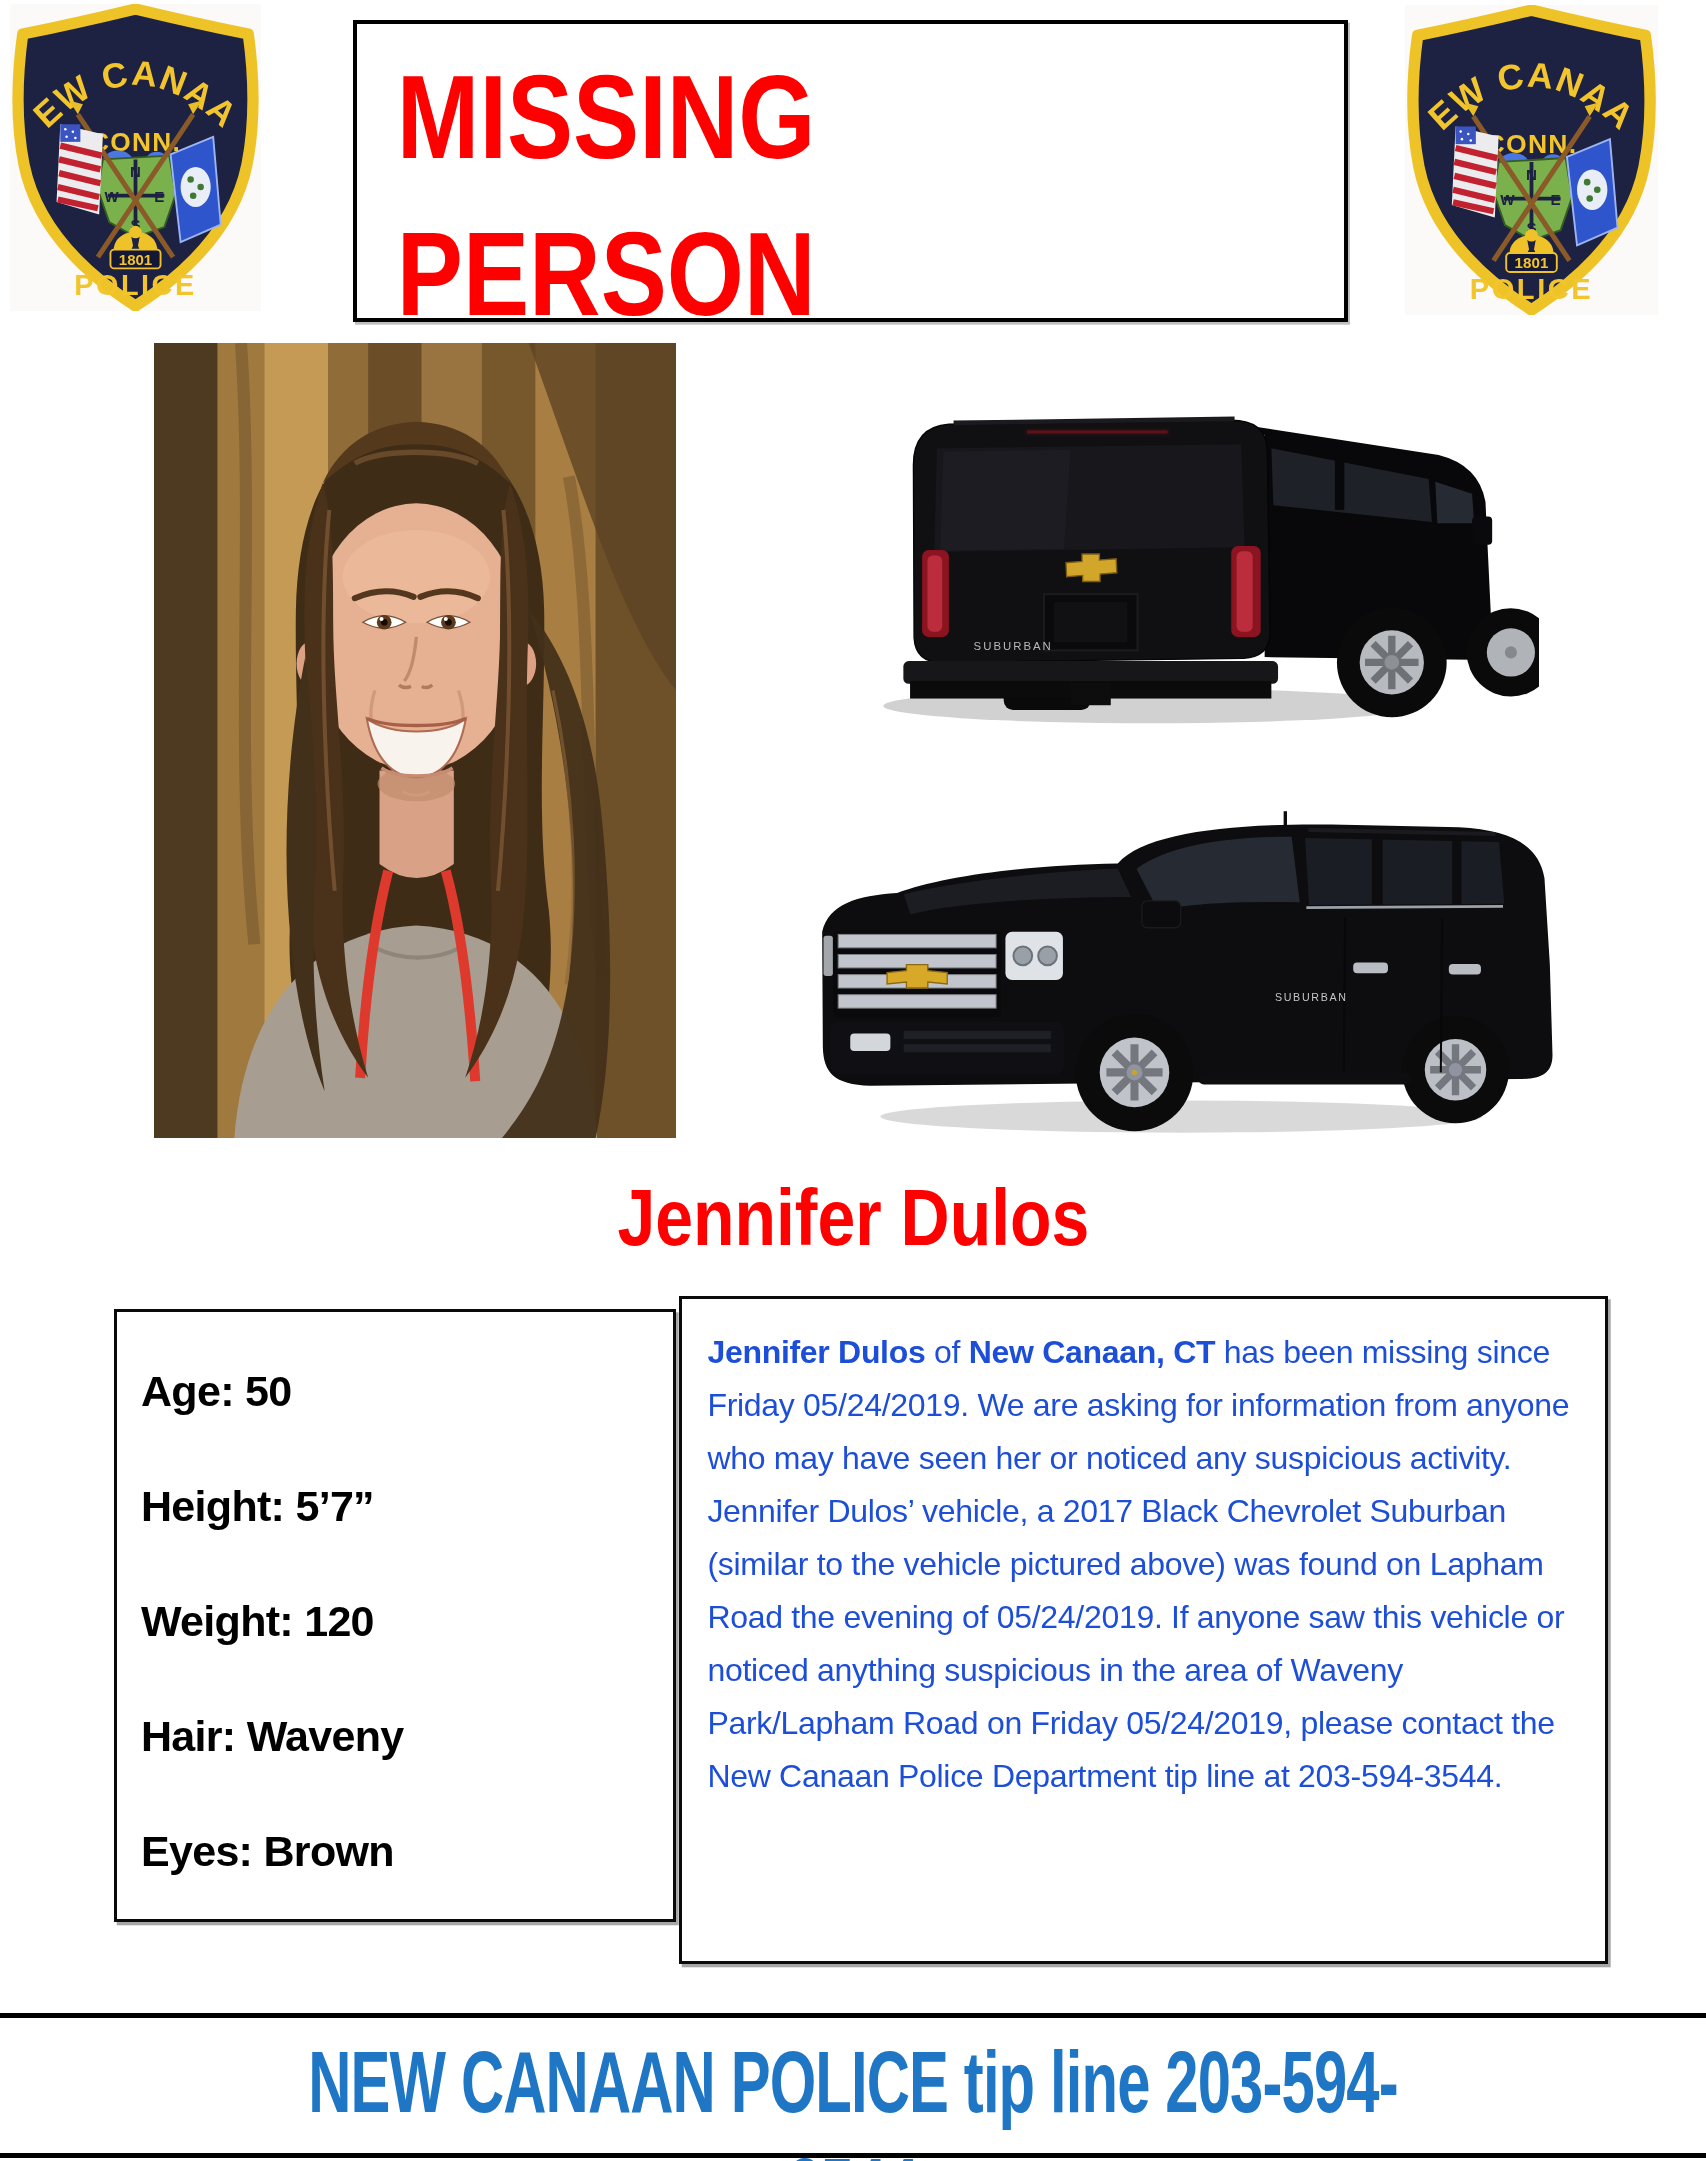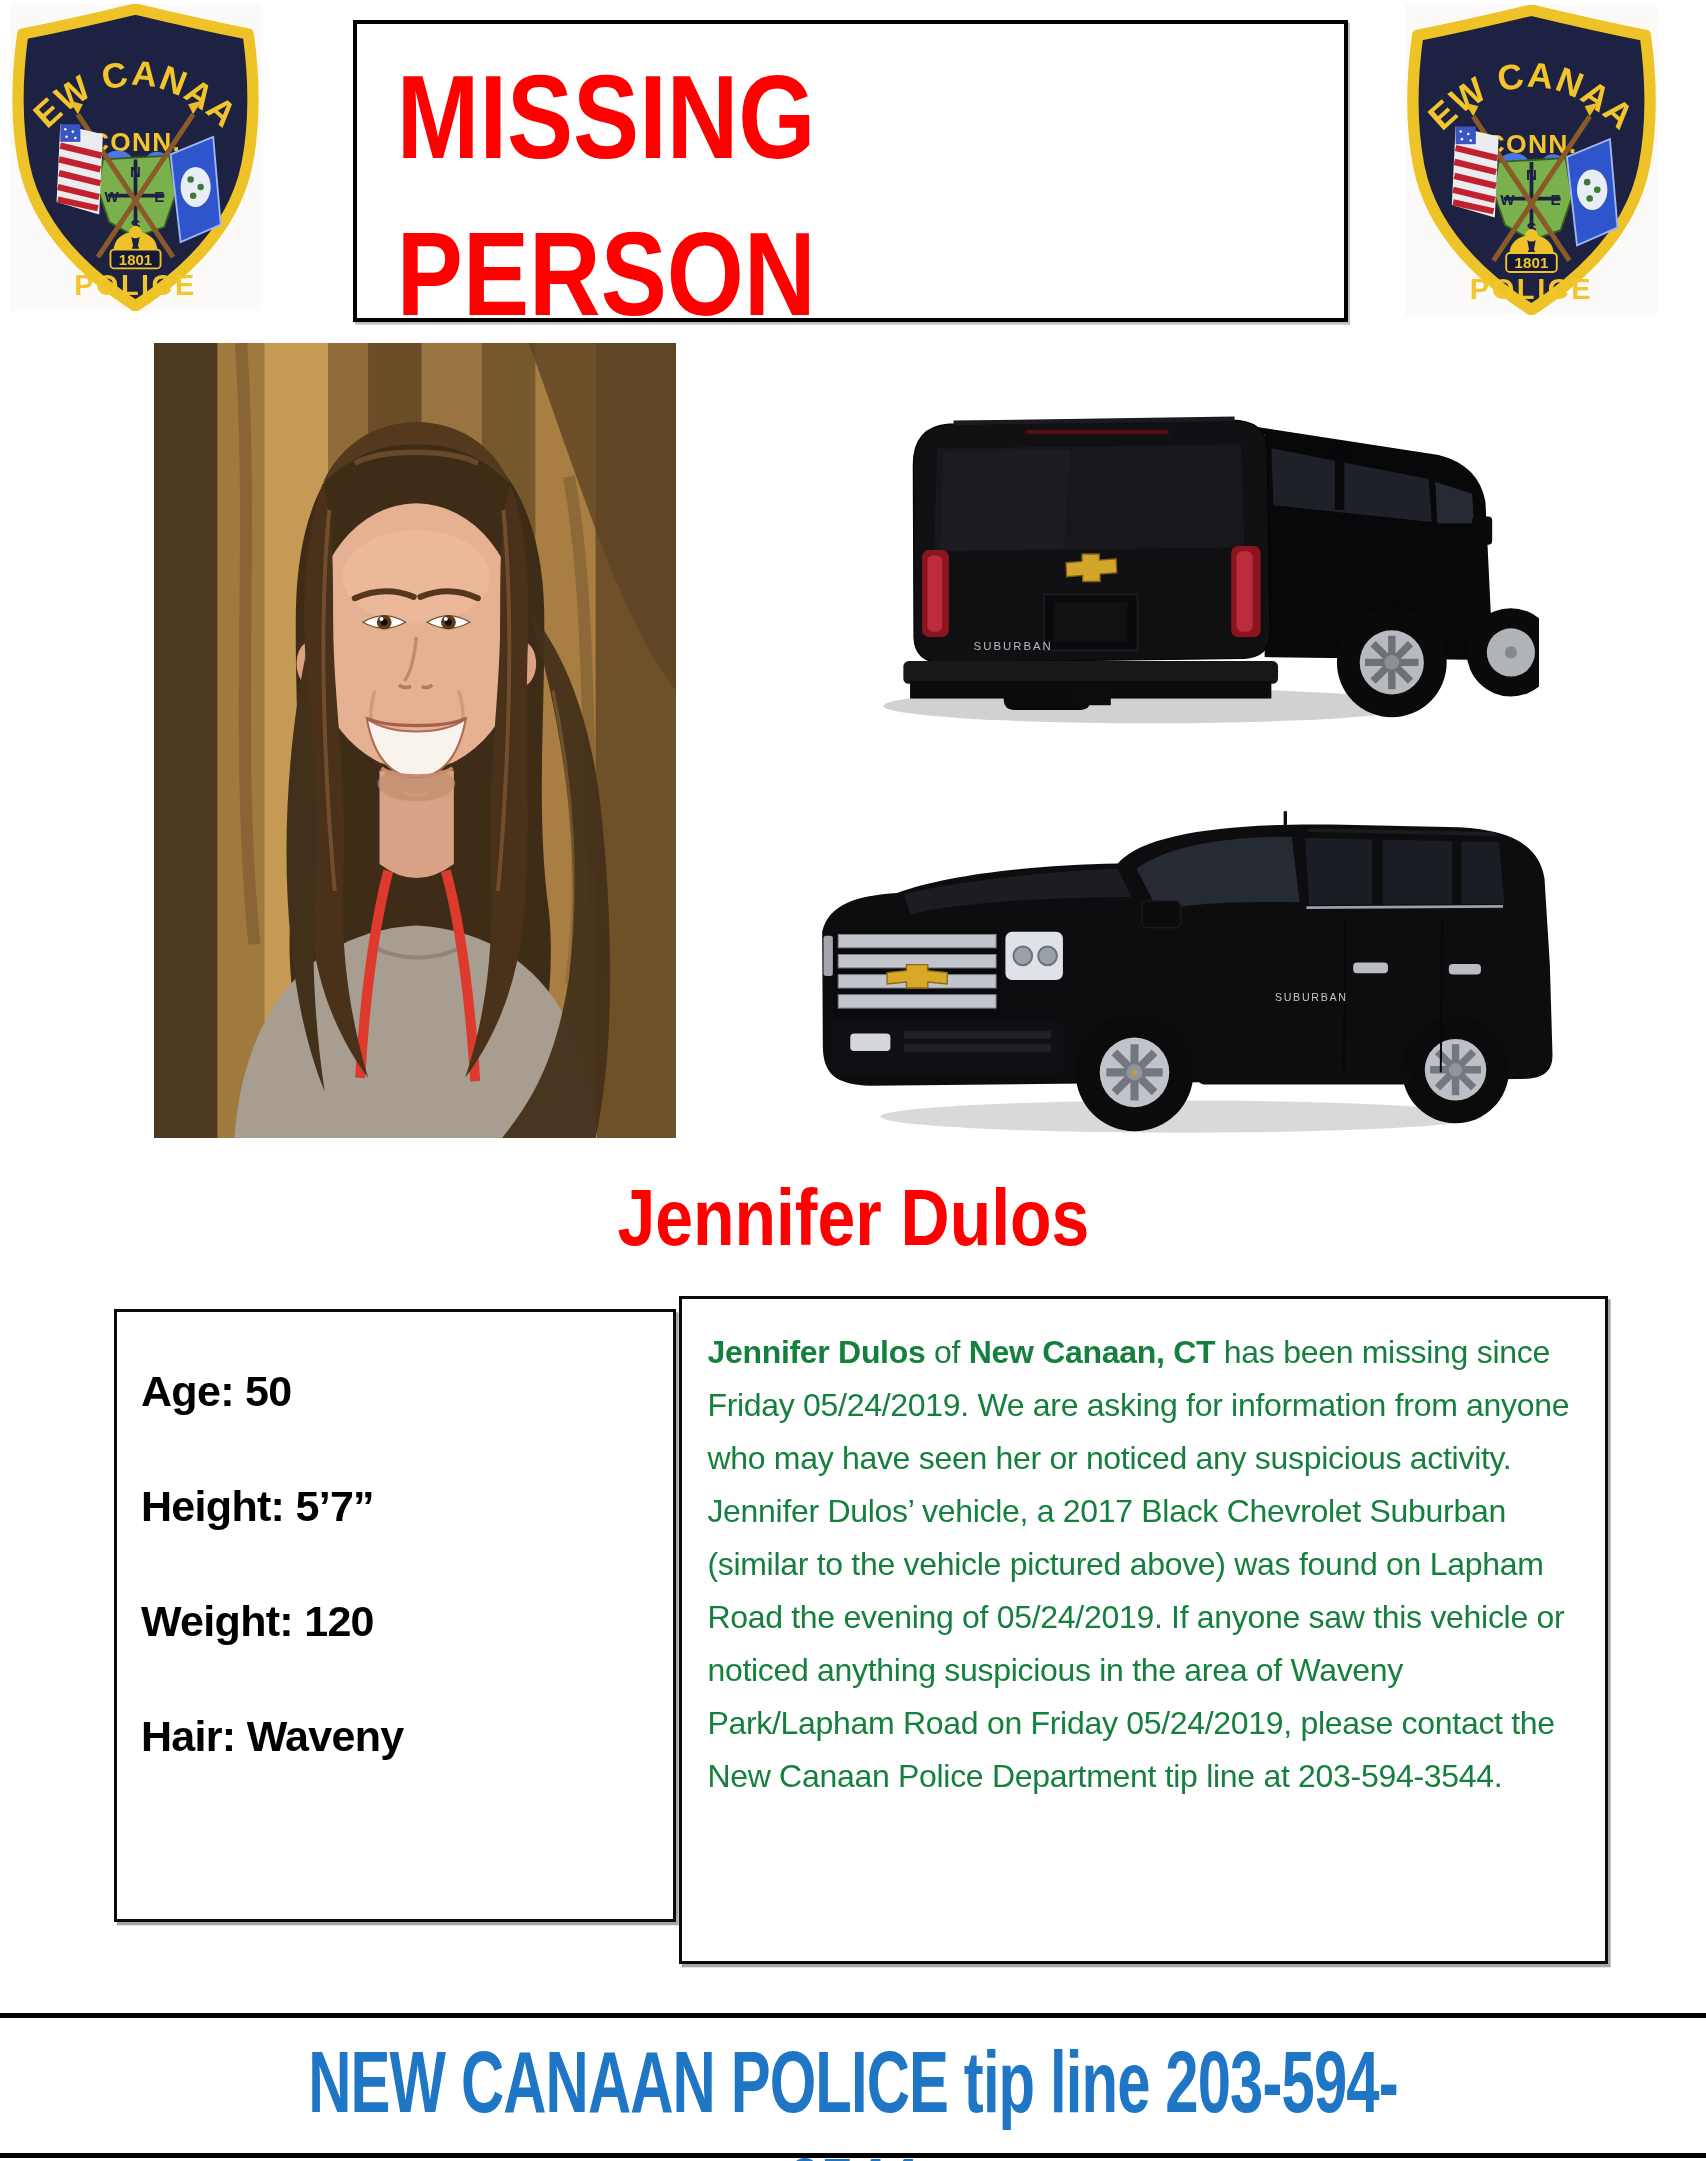--- a/index.html
+++ b/index.html
@@ -34,21 +34,21 @@
   .details-box{left:114px;top:1309px;width:562px;height:613px;border:3.3px solid #0a0a0a;
                box-sizing:border-box;padding:58px 6.7px 0 24px;
                box-shadow:2.7px 3.3px 0 rgba(0,0,0,0.35);}
   .detail-line{font-size:43px;font-weight:bold;color:#000;line-height:1;margin-bottom:72px;
                letter-spacing:-0.7px;}
 
   
   .desc-box{left:679px;top:1296px;width:929px;height:668px;border:3.3px solid #0a0a0a;
             box-sizing:border-box;padding:27px 25.4px 0 25.4px;
             box-shadow:2.7px 3.3px 0 rgba(0,0,0,0.35);}
-  .desc-text{font-size:32px;line-height:53px;color:#15803d;letter-spacing:-0.3px;}
+  .desc-text{font-size:32px;line-height:53px;color:#1d4ed8;letter-spacing:-0.3px;}
   .desc-text b{font-weight:bold;}
 
   
   .rule{left:0;width:1706px;height:4.7px;background:#000;}
   .rule-top{top:2013px;}
   .rule-bottom{top:2153px;}
   .tipline{left:0;top:2028px;width:1706px;height:107px;text-align:center;}
   .tipline>span{display:inline-block;font-size:88px;font-weight:bold;color:#1f76c5;
                 letter-spacing:-1.3px;transform:scaleX(0.68);transform-origin:center;line-height:107px;}
 </style>
@@ -321,20 +321,21 @@
 
   <div class="abs name-line">
     <span style="color: rgb(255, 0, 0);">Jennifer Dulos</span>
   </div>
 
   <div class="abs details-box">
     <div class="detail-line">Age: 50</div>
     <div class="detail-line">Height: 5’7”</div>
     <div class="detail-line">Weight: 120</div>
     <div class="detail-line">Hair: Waveny</div>
+    <div class="detail-line">Eyes: Brown</div>
   </div>
 
   <div class="abs desc-box">
     <div class="desc-text"><b>Jennifer Dulos</b><span> of </span><b>New Canaan, CT</b><span> has been missing since Friday 05/24/2019. We are asking for information from anyone who may have seen her or noticed any suspicious activity. Jennifer Dulos’ vehicle, a 2017 Black Chevrolet Suburban (similar to the vehicle pictured above) was found on Lapham Road the evening of 05/24/2019.  If anyone saw this vehicle or noticed anything suspicious in the area of Waveny Park/Lapham Road on Friday 05/24/2019, please contact the New Canaan Police Department tip line at 203-594-3544.</span></div>
   </div>
 
   <div class="abs rule rule-top"></div>
   <div class="abs tipline">
     <span style="color: rgb(31, 118, 197);">NEW CANAAN POLICE tip line 203-594-3544</span>
   </div>

